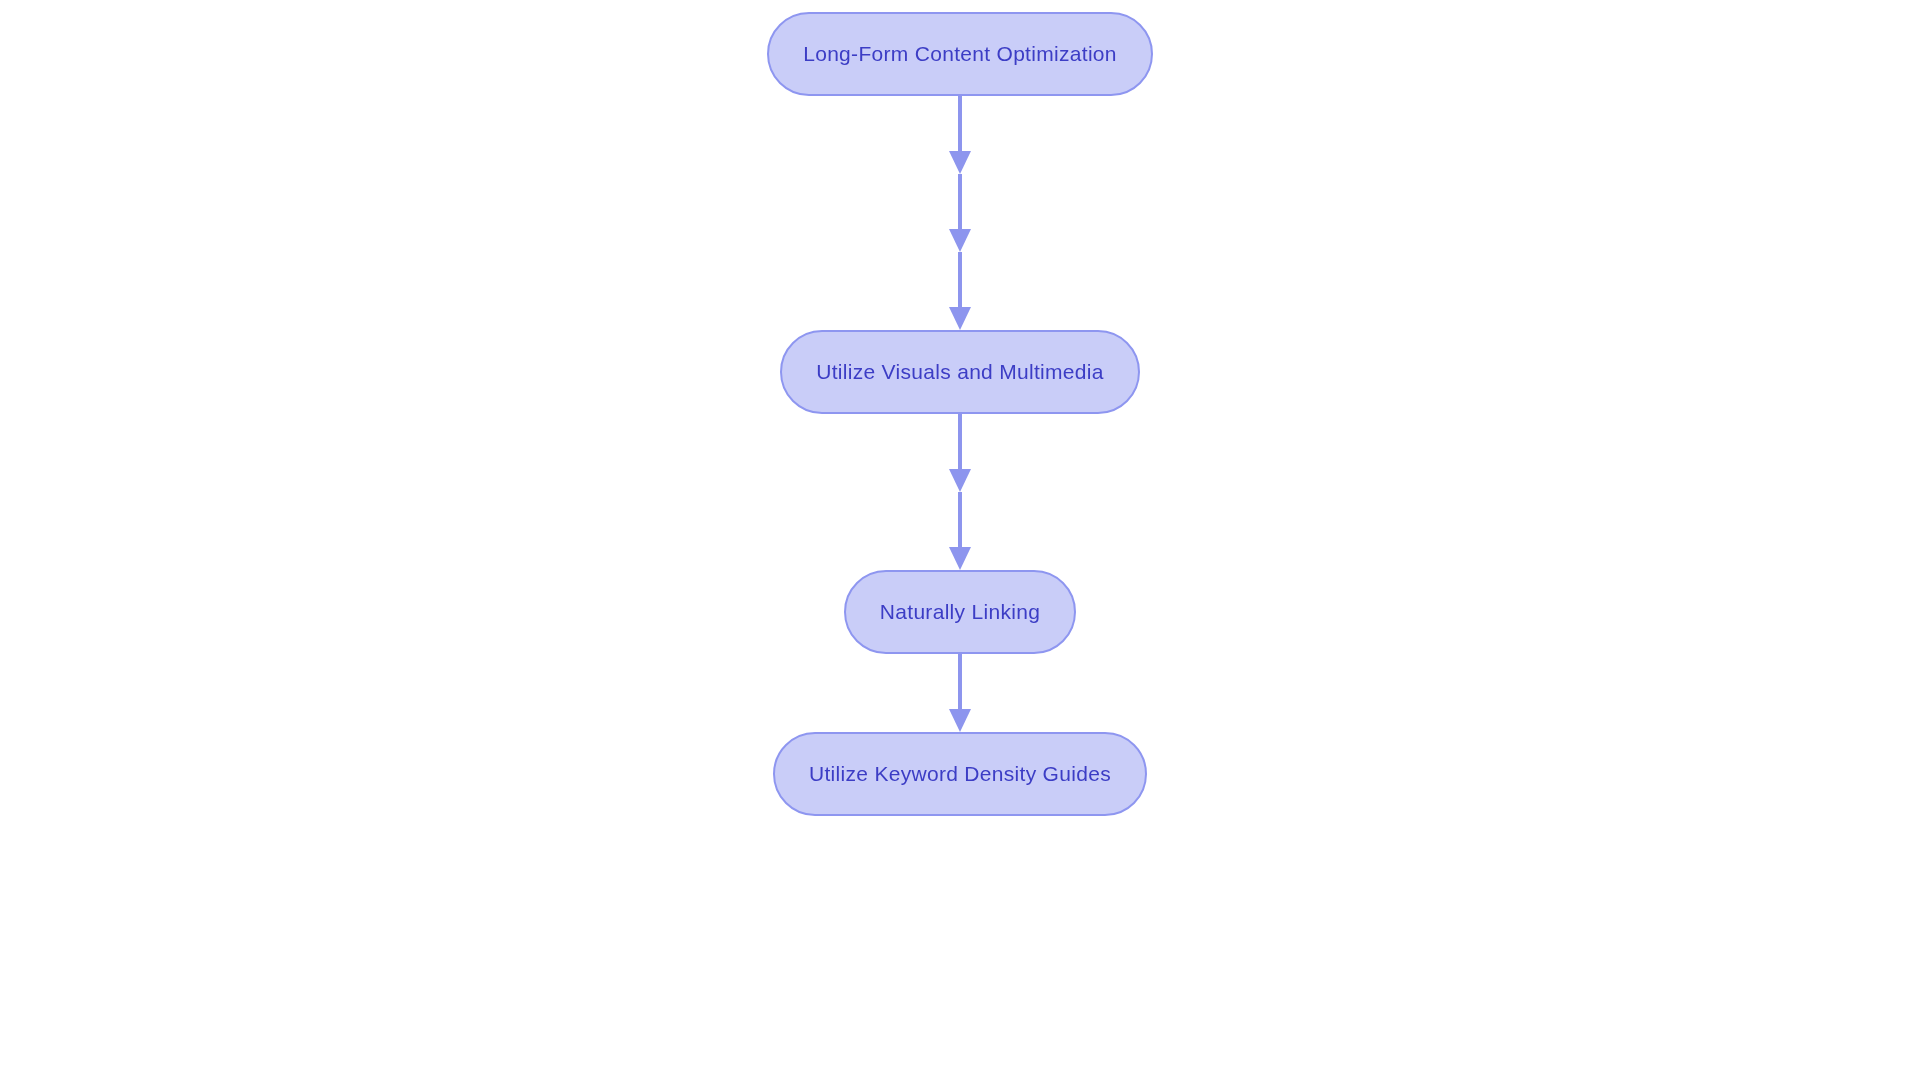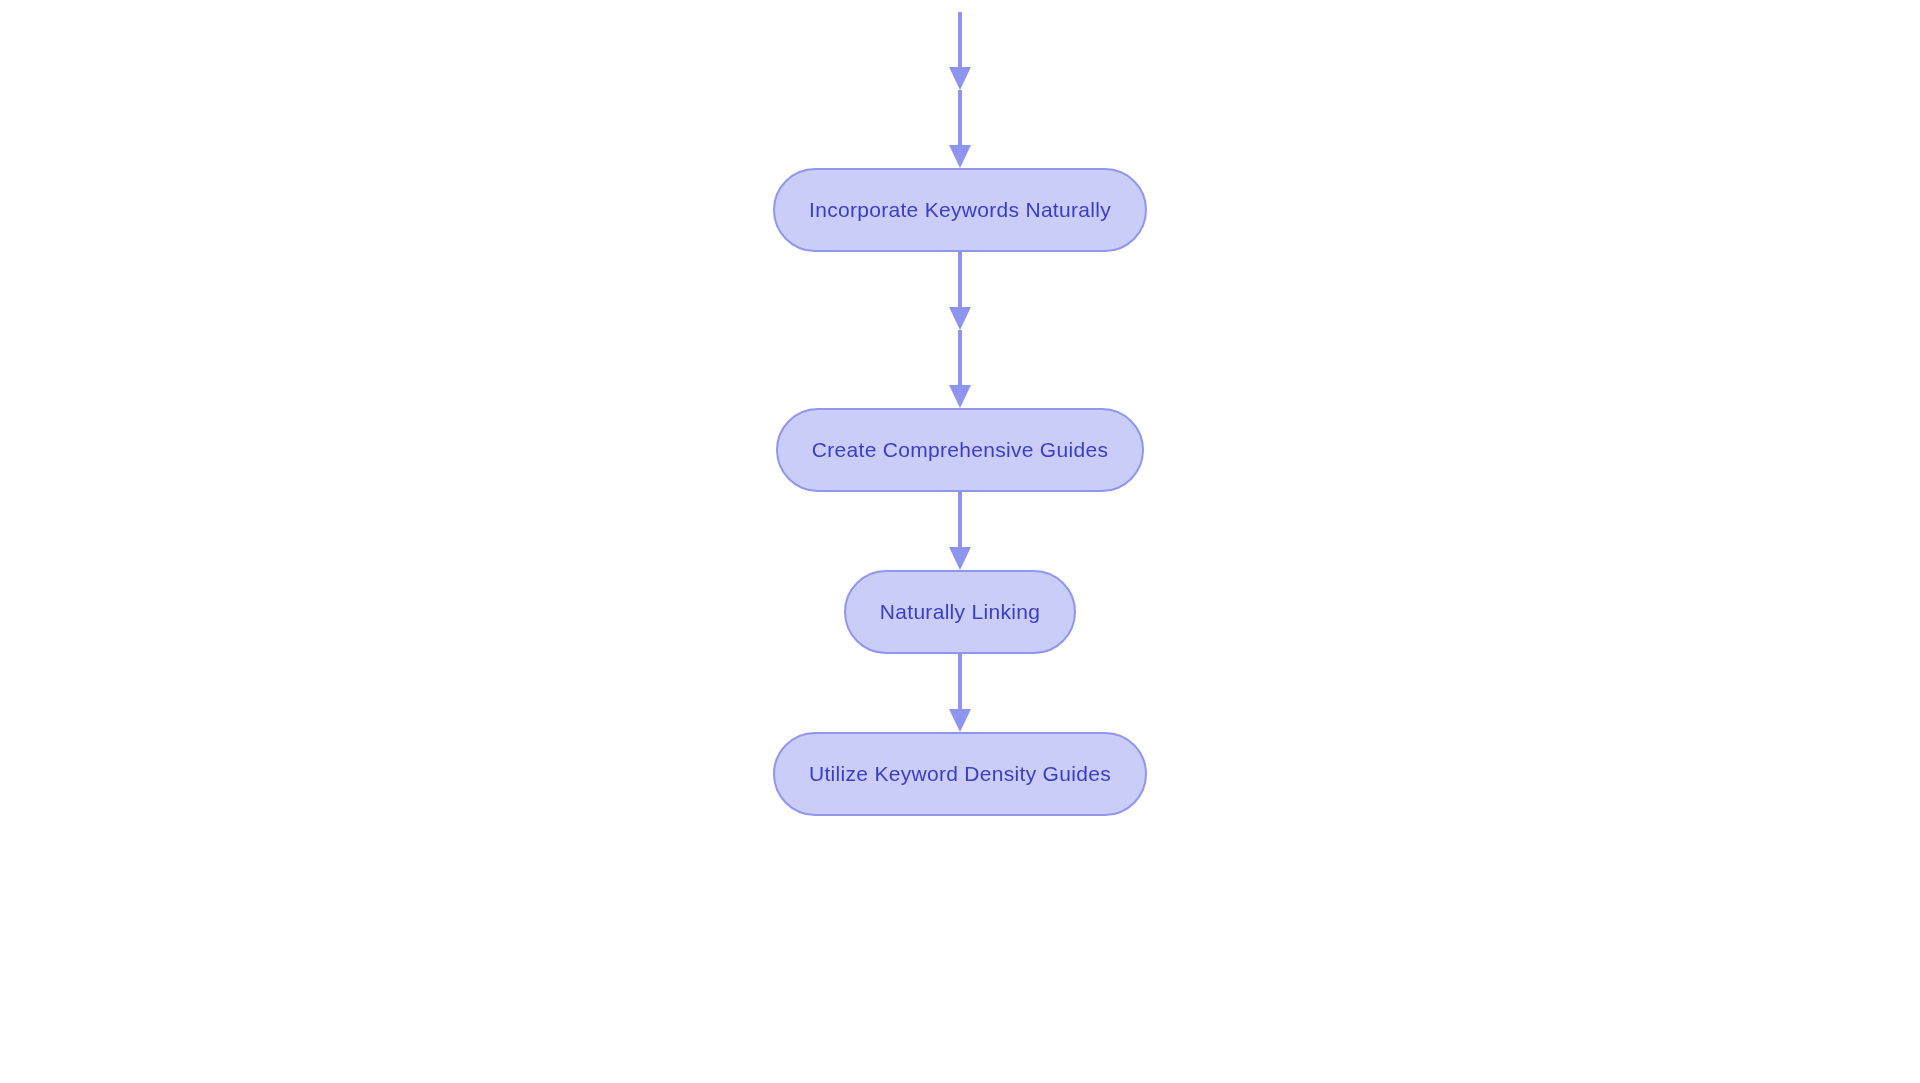--- a/index.html
+++ b/index.html
@@ -57,50 +57,50 @@
     border-left: 11px solid transparent;
     border-right: 11px solid transparent;
     border-top: 23px solid #8d95ee;
   }
 </style>
 </head>
 <body>
 
 <div class="canvas">
 
+  <div class="node">
+    <span>Long-Form Content Optimization</span>
+  </div>
+
+  <div class="connector">
+    <div class="line"></div>
+    <div class="head"></div>
+  </div>
+
 
   <div class="connector">
     <div class="line"></div>
     <div class="head"></div>
   </div>
 
 
   <div class="connector">
     <div class="line"></div>
     <div class="head"></div>
   </div>
 
   <div class="node">
-    <span>Incorporate Keywords Naturally</span>
+    <span>Utilize Visuals and Multimedia</span>
   </div>
 
   <div class="connector">
     <div class="line"></div>
     <div class="head"></div>
   </div>
 
-
-  <div class="connector">
-    <div class="line"></div>
-    <div class="head"></div>
-  </div>
-
-  <div class="node">
-    <span>Create Comprehensive Guides</span>
-  </div>
 
   <div class="connector">
     <div class="line"></div>
     <div class="head"></div>
   </div>
 
   <div class="node">
     <span>Naturally Linking</span>
   </div>
 

